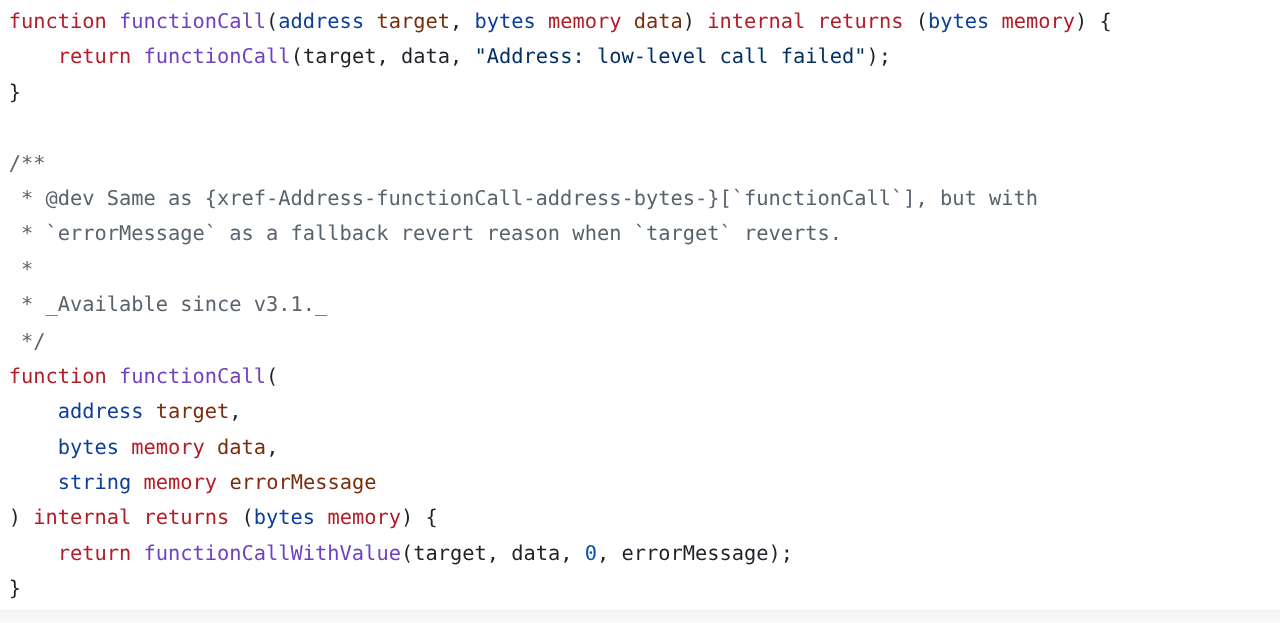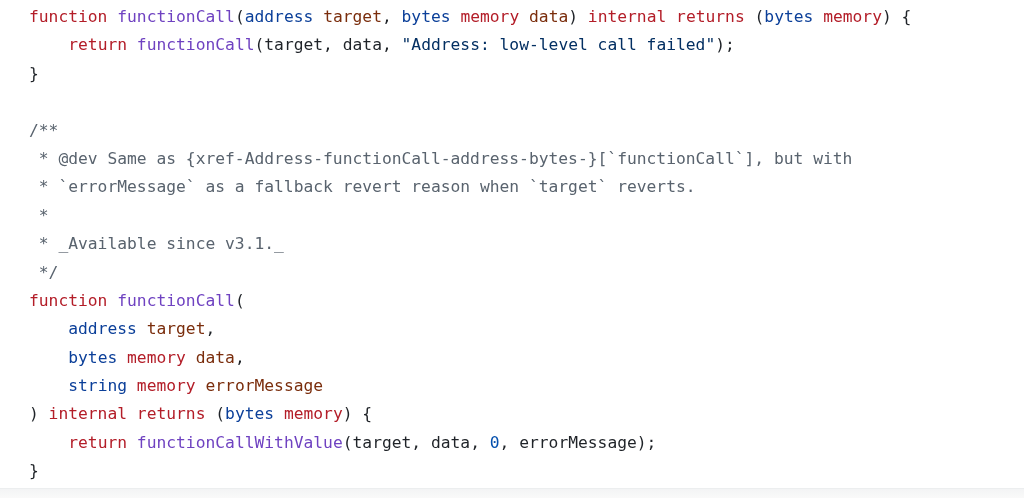--- a/index.html
+++ b/index.html
@@ -16,21 +16,21 @@
     .code-block {
       position: absolute;
       left: 0;
       top: 0;
       width: 1024px;
       height: 488px;
       background: #ffffff;
     }
     .code {
       margin: 0;
-      padding: 3px 0 0 29px;
+      padding: 3px 0 0 7px;
       font-family: "DejaVu Sans Mono", "Liberation Mono", monospace;
       font-size: 16.3px;
       line-height: 28.4px;
       white-space: pre;
       color: #1f2328;
     }
     .line { display: block; height: 28.4px; }
     .kw { color: #b31d28; }      
     .fn { color: #6f42c1; }      
     .ty { color: #0b3f99; }      

